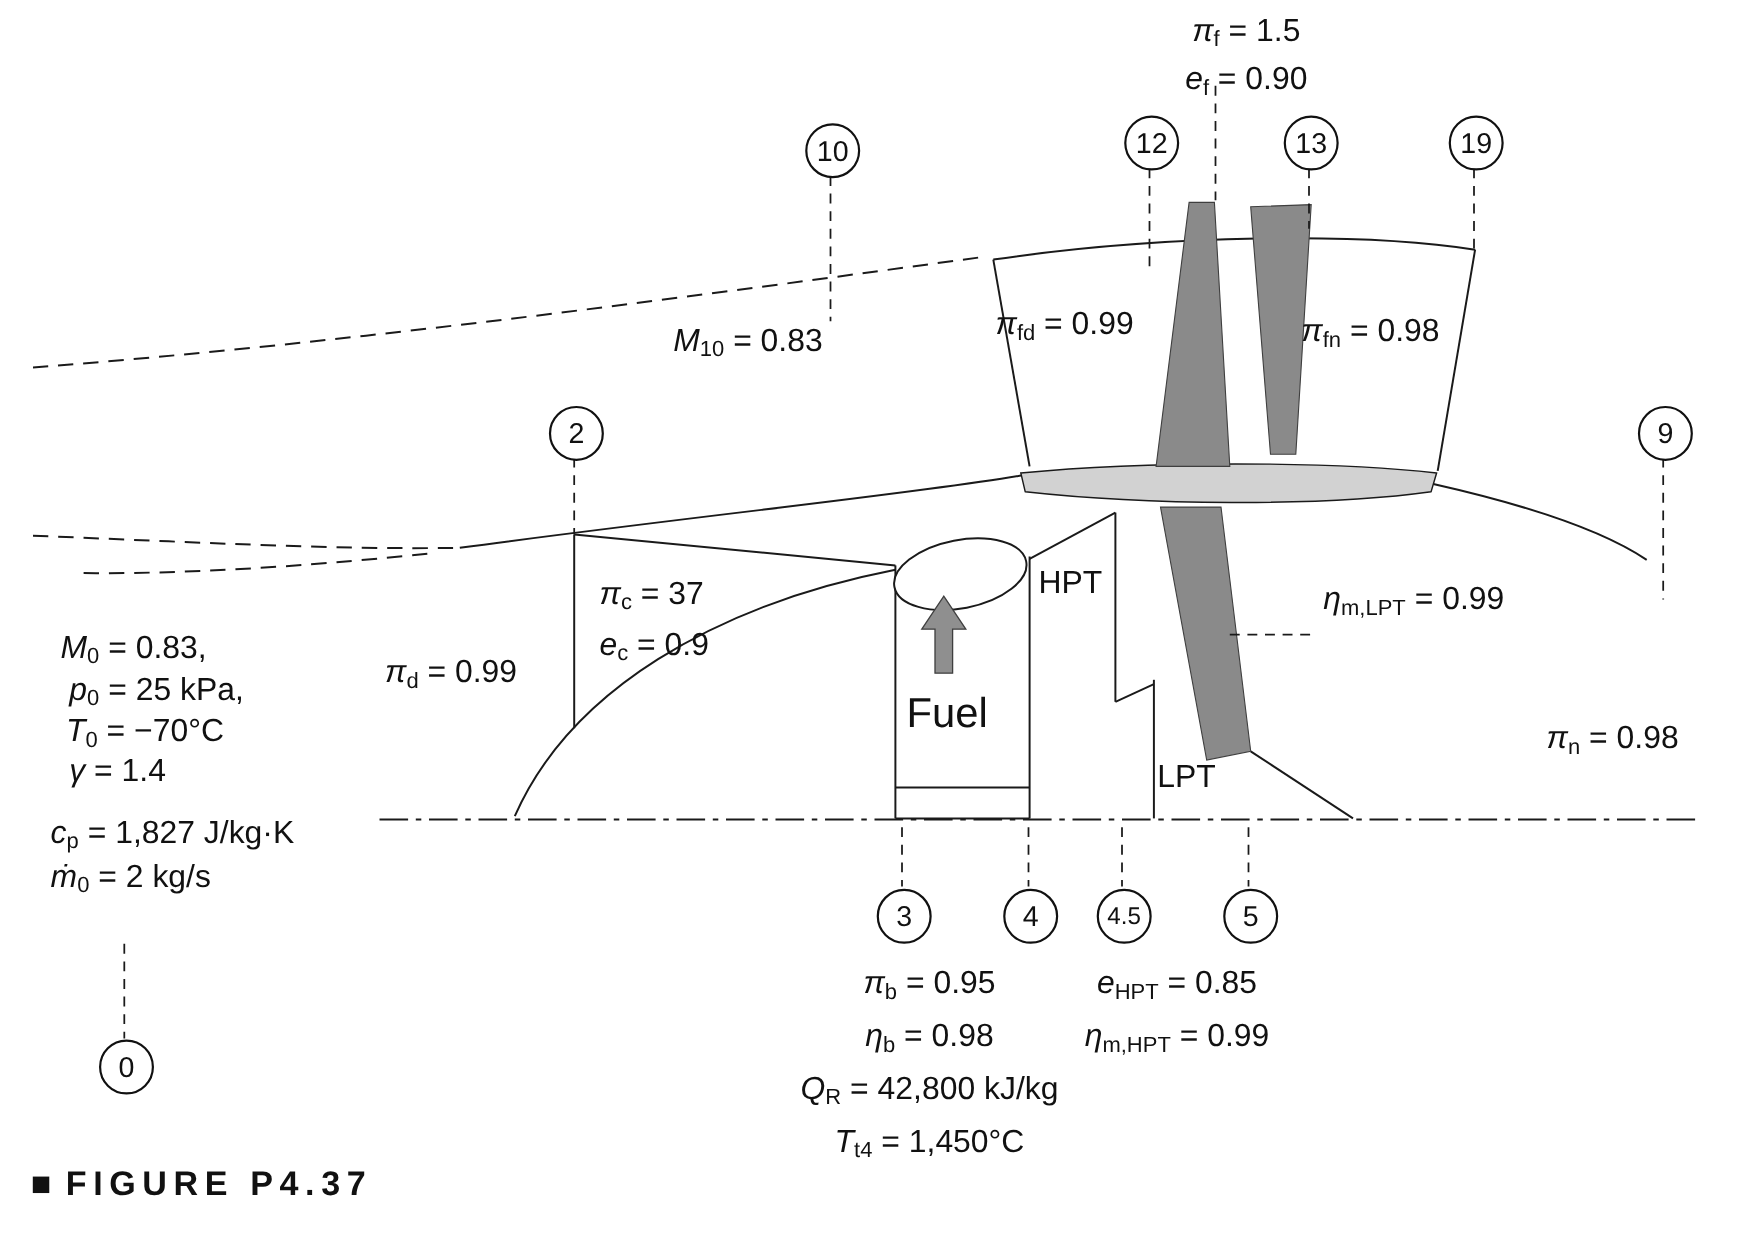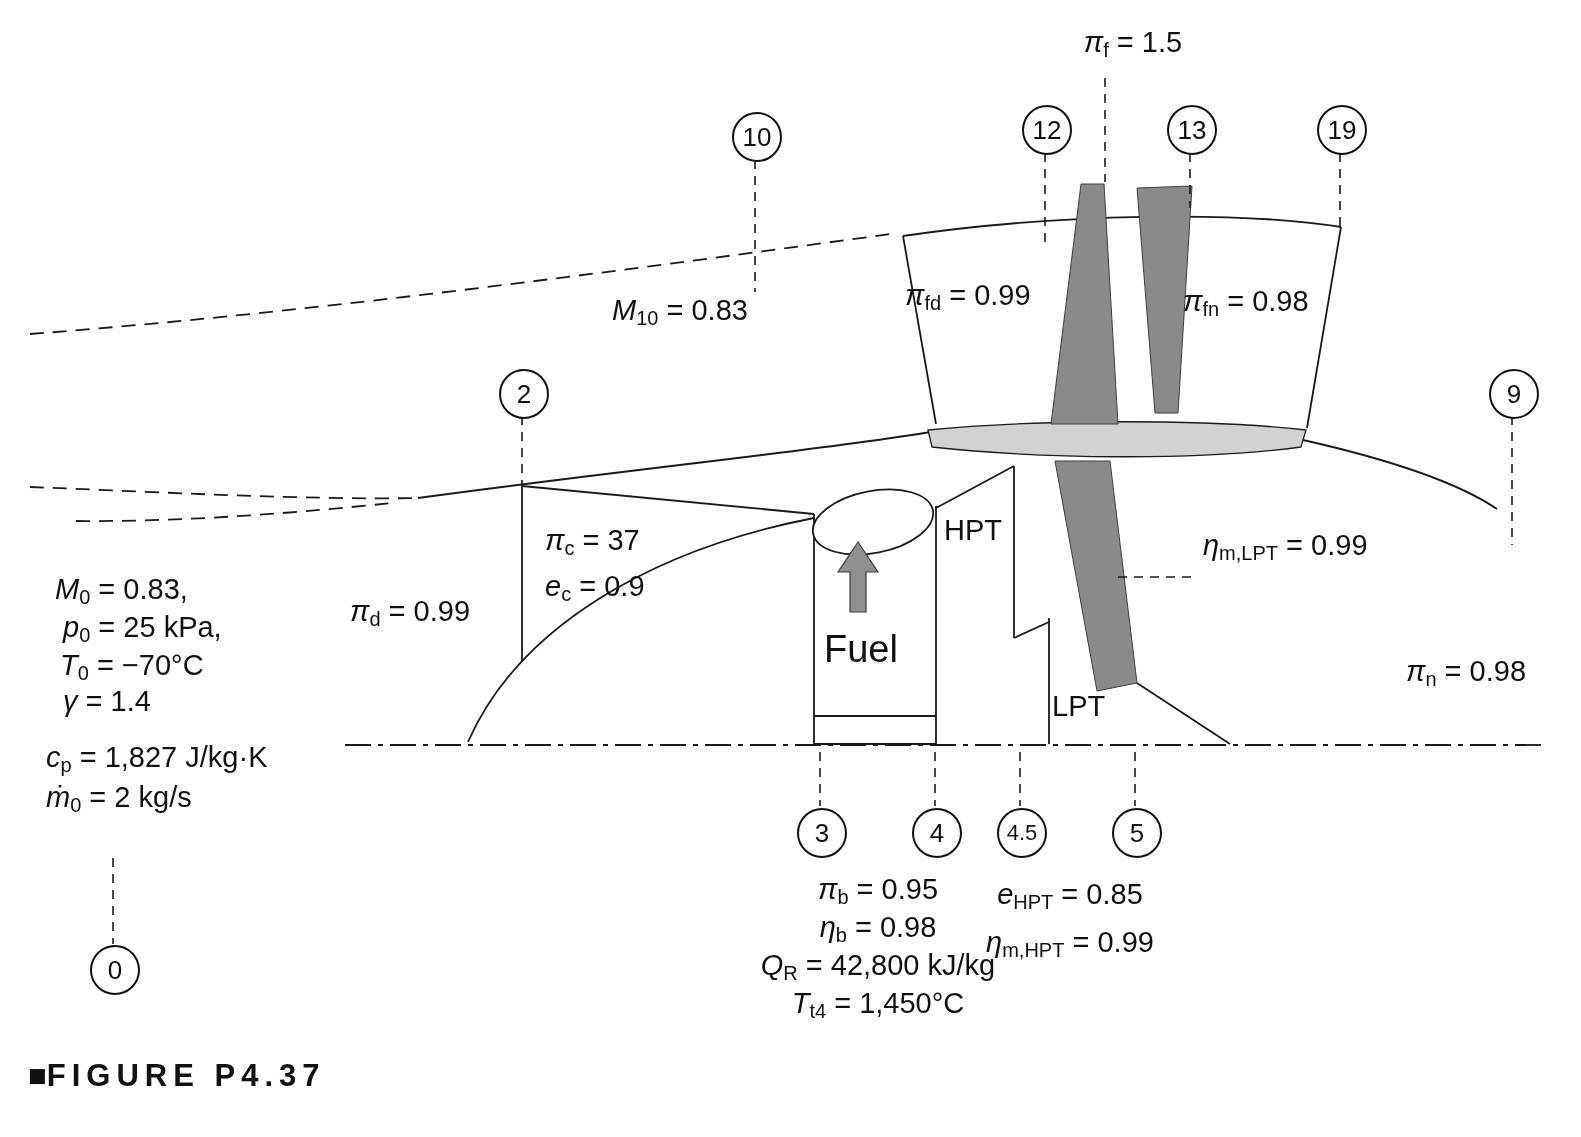--- a/index.html
+++ b/index.html
@@ -9,21 +9,21 @@
   .math{position:absolute;font-size:29px;white-space:nowrap;line-height:38px}
   .math .line{display:block}
   .center{text-align:center}
   .sym{font-style:italic}
   .sub{font-size:20px;vertical-align:-5px}
   .station{position:absolute;width:46px;height:46px;border:2px solid #111;border-radius:50%;
            background:#fff;display:flex;align-items:center;justify-content:center;font-size:26px}
   .station.small{font-size:22px}
   .comp-label{position:absolute;font-size:29px;white-space:nowrap}
   .caption{position:absolute;left:28px;top:1058px;font-weight:700;font-size:31px}
-  .caption .cap-text{letter-spacing:6px;}
+  .caption .cap-text{letter-spacing:6px;margin-left:13px}
 </style>
 </head>
 <body>
 
 <div id="stage">
 
   <svg id="schematic" width="1581" height="1137" viewBox="0 0 1581 1137">
 
     <g stroke="#1a1a1a" stroke-width="1.8" fill="none">
       <path d="M345 745 H1545" stroke-dasharray="26 7 5 7"></path>
@@ -100,22 +100,23 @@
   <div class="station" style="left:1022px;top:105px">
       <span>12</span>
     </div>
   <div class="station" style="left:1167px;top:105px">
       <span>13</span>
     </div>
   <div class="station" style="left:1317px;top:105px">
       <span>19</span>
     </div>
 
-  <div class="math center" style="left:1038px;top:24px;width:190px;line-height:36px">
+  <div class="math center" style="left:1038px;top:10px;width:190px;line-height:36px">
     <span class="line"><span class="sym">π</span><span class="sub">f</span><span> = 1.5</span></span>
+    <span class="line"><span class="sym">e</span><span class="sub">f</span><span> = 0.90</span></span>
   </div>
 
   <div class="math" style="left:612px;top:290px;line-height:40px">
     <span class="line"><span class="sym">M</span><span class="sub">10</span><span> = 0.83</span></span>
   </div>
 
   <div class="math" style="left:905px;top:276px">
     <span class="sym">π</span><span class="sub">fd</span><span> = 0.99</span>
   </div>
 
@@ -156,21 +157,21 @@
   <div class="comp-label" style="left:1052px;top:690px"><span>LPT</span></div>
 
   <div class="math" style="left:1203px;top:526px">
     <span class="line"><span class="sym">η</span><span class="sub">m,LPT</span><span> = 0.99</span></span>
   </div>
 
   <div class="math" style="left:1406px;top:652px">
     <span class="sym">π</span><span class="sub">n</span><span> = 0.98</span>
   </div>
 
-  <div class="math center" style="left:713px;top:874px;width:330px;line-height:30px">
+  <div class="math center" style="left:680px;top:874px;width:330px;line-height:40px">
     <span class="line"><span class="sym">π</span><span class="sub">b</span><span> = 0.95</span></span>
     <span class="line"><span class="sym">η</span><span class="sub">b</span><span> = 0.98</span></span>
     <span class="line"><span class="sym">Q</span><span class="sub">R</span><span> = 42,800 kJ/kg</span></span>
     <span class="line"><span class="sym">T</span><span class="sub">t4</span><span> = 1,450°C</span></span>
   </div>
 
   <div class="math center" style="left:945px;top:874px;width:250px;line-height:40px">
     <span class="line"><span class="sym">e</span><span class="sub">HPT</span><span> = 0.85</span></span>
     <span class="line"><span class="sym">η</span><span class="sub">m,HPT</span><span> = 0.99</span></span>
   </div>

